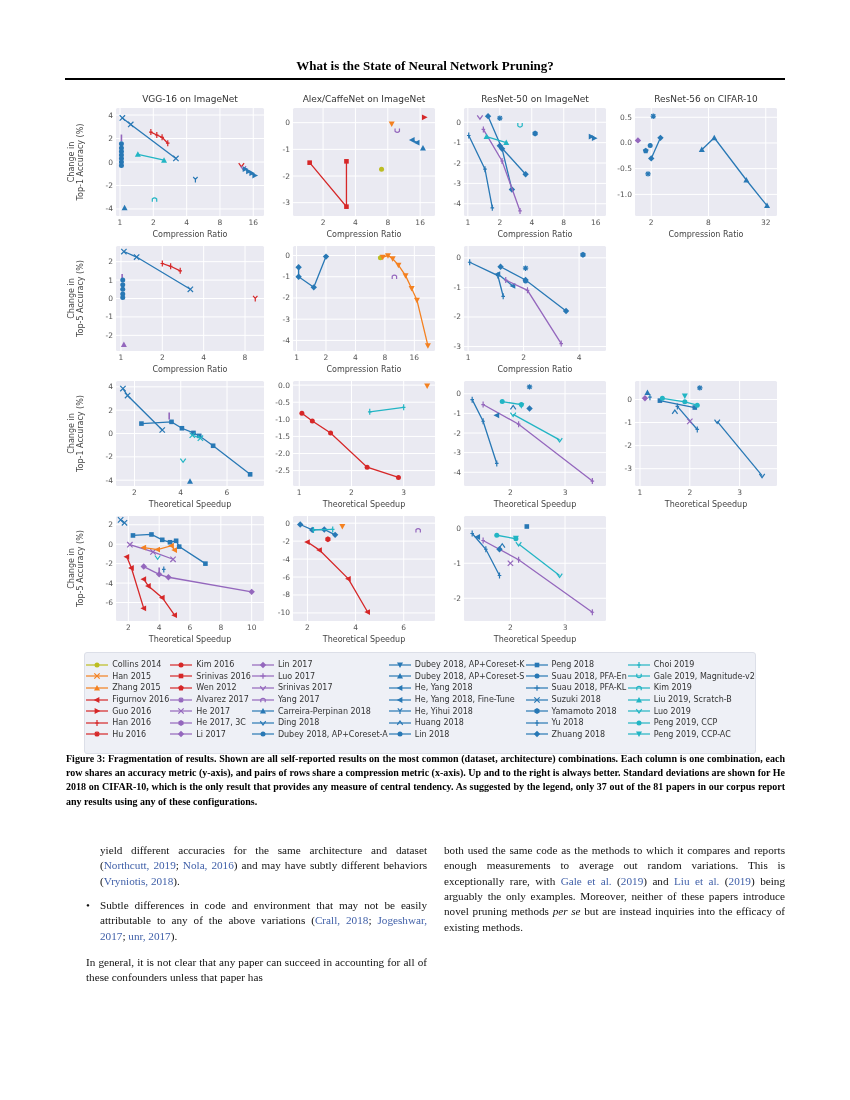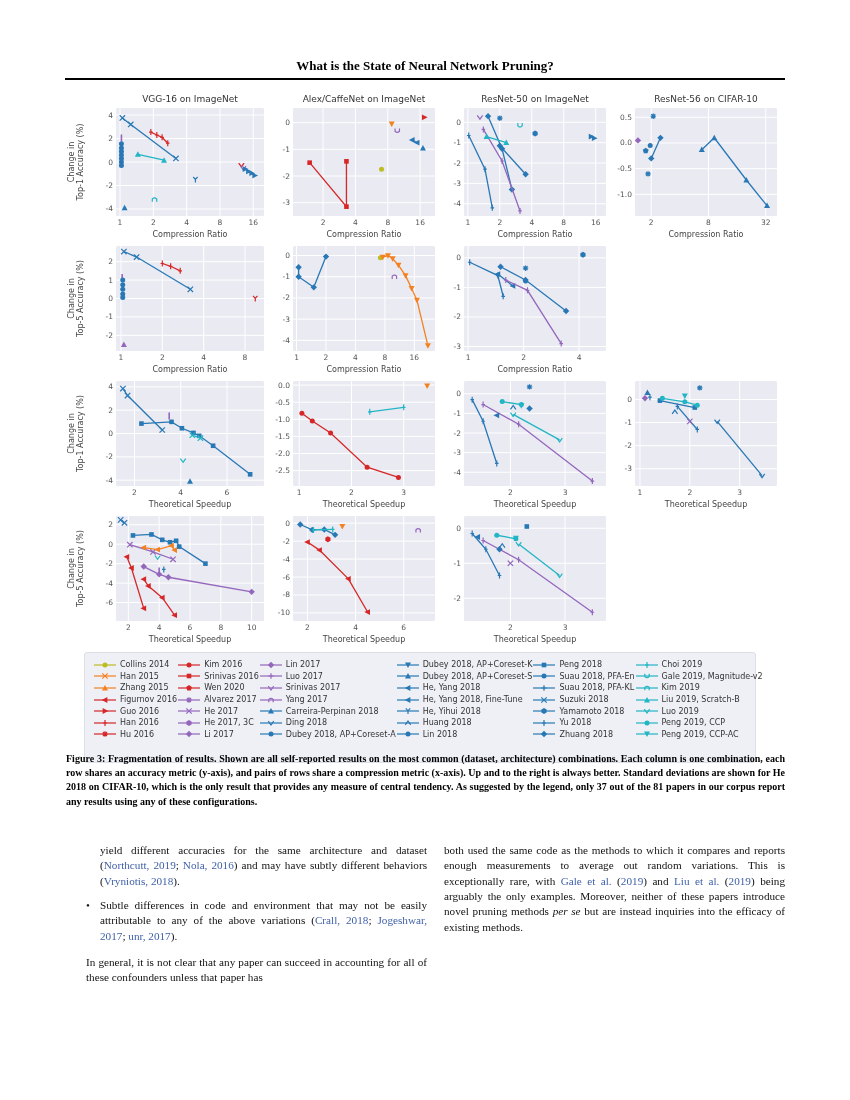--- a/index.html
+++ b/index.html
@@ -5,21 +5,21 @@
   html,body{margin:0;padding:0;background:#fff;}
   #page{position:relative;width:850px;height:1100px;background:#ffffff;overflow:hidden;
         font-family:"Liberation Serif",serif;color:#111;}
   #header{position:absolute;top:56px;left:65px;width:720px;text-align:center;}
   #header .t{font-weight:bold;font-size:13px;color:#000;}
   #rule{position:absolute;top:78px;left:65px;width:720px;height:2px;background:#000;}
   #figure{position:absolute;top:92px;left:66px;width:718px;}
   .fig-row{display:flex;align-items:flex-start;}
   .spacer{width:171px;height:10px;}
   #legend{margin:6px 28px 0 18px;background:#eef0f6;border:1px solid #dcdfe8;border-radius:3px;
-          padding:6px 8px 22px 8px;display:flex;justify-content:flex-start;
+          padding:6px 8px 13px 8px;display:flex;justify-content:center;
           font-family:"DejaVu Sans","Liberation Sans",sans-serif;}
   .legend-col{display:flex;flex-direction:column;}
   .legend-item{display:flex;align-items:center;height:11.6px;white-space:nowrap;}
   .legend-item span{font-size:8px;color:#333;margin-left:3px;}
   #caption{position:absolute;top:752px;left:66px;width:719px;font-weight:bold;
            font-size:10px;line-height:1.42;text-align:justify;color:#000;}
   #body{position:absolute;top:843px;left:66px;width:719px;display:flex;}
   .bcol{width:349px;font-size:11.2px;line-height:1.37;text-align:justify;margin-left:20px;}
   .bcol + .bcol{margin-left:17px;}
   .cont{padding-left:14px;}
@@ -716,21 +716,21 @@
               <line x1="1" y1="5" x2="23" y2="5" stroke="#d62728" stroke-width="1.2"></line>
               <rect x="9.7" y="2.7" width="4.6" height="4.6" fill="#d62728"></rect>
             </svg>
             <span>Srinivas 2016</span>
           </div>
           <div class="legend-item">
             <svg width="24" height="10">
               <line x1="1" y1="5" x2="23" y2="5" stroke="#d62728" stroke-width="1.2"></line>
               <path d="M 12 2 L 14.9 4.1 L 13.8 7.5 L 10.2 7.5 L 9.1 4.1 Z" fill="#d62728" stroke="none"></path>
             </svg>
-            <span>Wen 2020</span>
+            <span>Wen 2012</span>
           </div>
           <div class="legend-item">
             <svg width="24" height="10">
               <line x1="1" y1="5" x2="23" y2="5" stroke="#9467bd" stroke-width="1.2"></line>
               <path d="M 9.3 5 L 14.7 5 M 12 2.3 L 12 7.7 M 10 3 L 14 7 M 10 7 L 14 3" fill="none" stroke="#9467bd" stroke-width="1.2"></path>
             </svg>
             <span>Alvarez 2017</span>
           </div>
           <div class="legend-item">
             <svg width="24" height="10">

